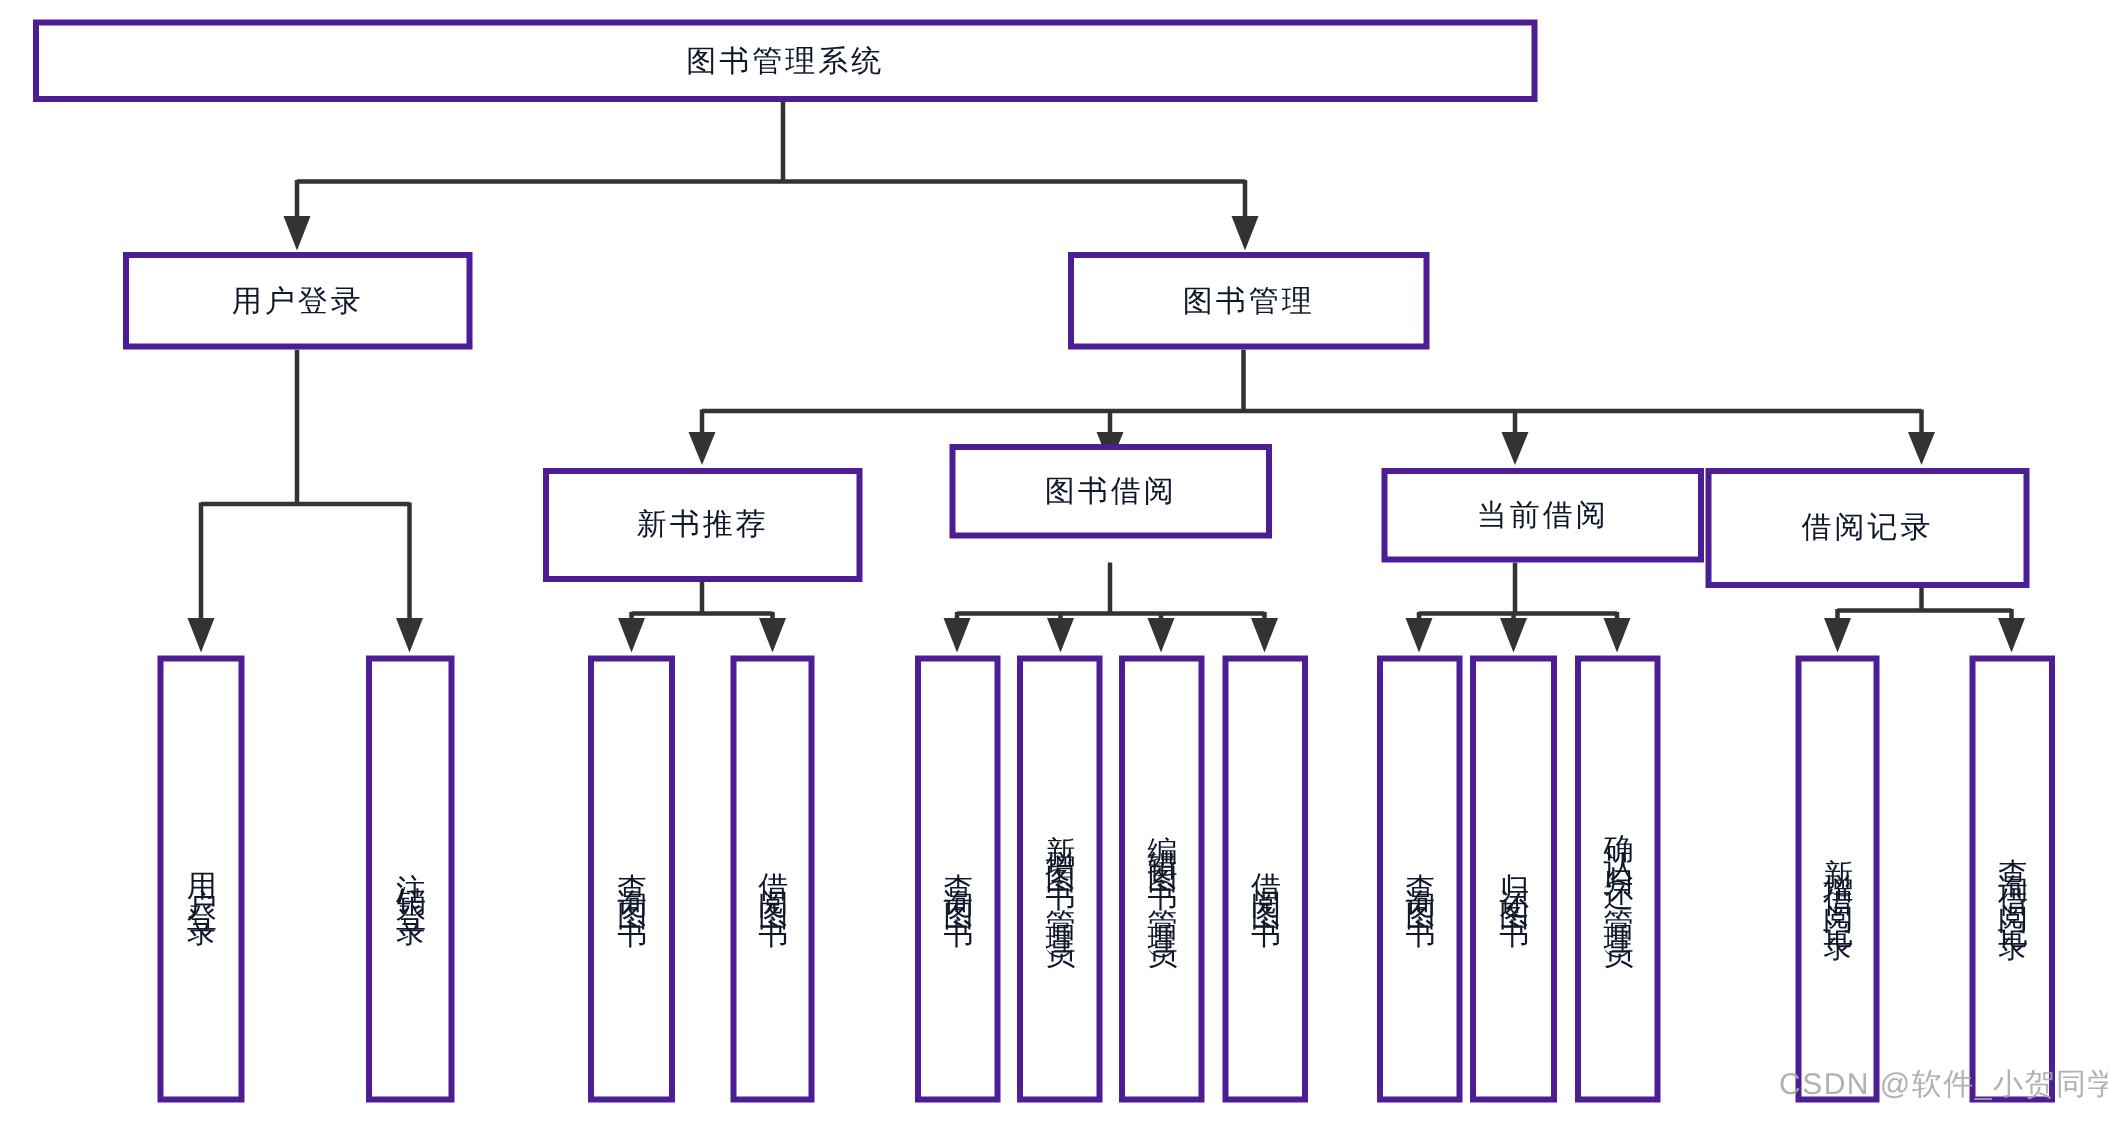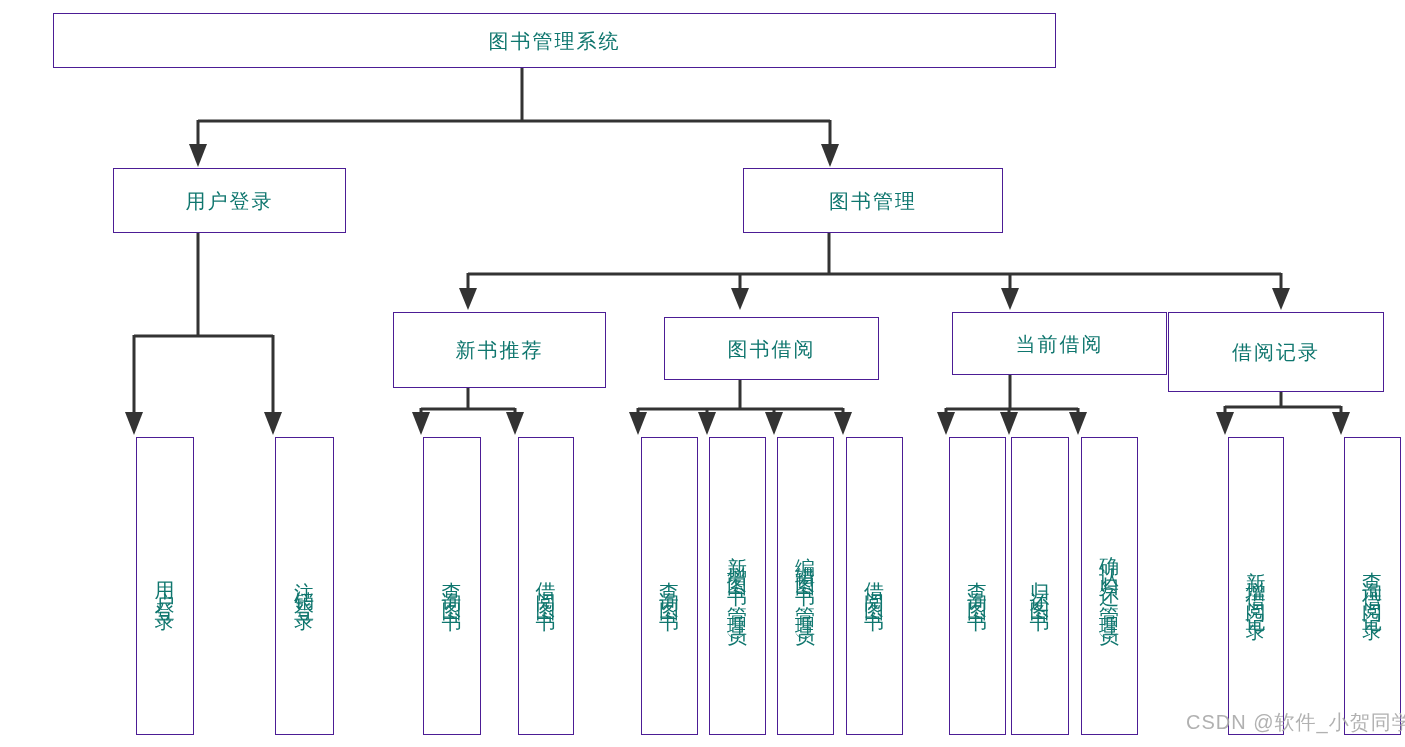--- a/index.html
+++ b/index.html
@@ -16,29 +16,28 @@
   }
   #wires {
     position: absolute; left: 0; top: 0;
     width: 1405px; height: 747px;
     pointer-events: none;
   }
   .node {
     position: absolute;
     box-sizing: border-box;
     background: #ffffff;
-    border: 1px solid #4c1d95;
-    color: #0f766e;
+    border: 4px solid #4c1d95;
+    color: #0f172a;
     display: flex;
     align-items: center;
     justify-content: center;
     font-size: 20px;
     line-height: 1;
     z-index: 2;
-    margin-left: 31px;
   }
   .h { letter-spacing: 2px; }
   .v {
     writing-mode: vertical-lr;
     text-orientation: mixed;
     letter-spacing: 10px;
     font-size: 20px;
   }
   #watermark {
     position: absolute;
@@ -94,24 +93,24 @@
     <g stroke="#333333" stroke-width="3" fill="none">
       <path d="M1281,375 V406 M1225,407 H1341 M1225,406 V412 M1341,406 V412"></path>
       <polygon points="1216,412 1234,412 1225,435" fill="#333333" stroke="none"></polygon>
       <polygon points="1332,412 1350,412 1341,435" fill="#333333" stroke="none"></polygon>
     </g>
   </svg>
 
   <div class="node h" style="left:22px; top:13px; width:1003px; height:55px">图书管理系统</div>
 
   <div class="node h" style="left:82px; top:168px; width:233px; height:65px">用户登录</div>
-  <div class="node h" style="left:712px; top:168px; width:260px; height:65px">图书管理</div>
+  <div class="node h" style="left:712px; top:168px; width:241px; height:65px">图书管理</div>
 
   <div class="node h" style="left:362px; top:312px; width:213px; height:76px">新书推荐</div>
-  <div class="node h" style="left:633px; top:317px; width:215px; height:63px">图书借阅</div>
+  <div class="node h" style="left:633px; top:296px; width:215px; height:63px">图书借阅</div>
   <div class="node h" style="left:921px; top:312px; width:215px; height:63px">当前借阅</div>
   <div class="node h" style="left:1137px; top:312px; width:216px; height:80px">借阅记录</div>
 
   <div class="node v" style="left:105px; top:437px; width:58px; height:298px">用户登录</div>
   <div class="node v" style="left:244px; top:437px; width:59px; height:298px">注销登录</div>
 
   <div class="node v" style="left:392px; top:437px; width:58px; height:298px">查询图书</div>
   <div class="node v" style="left:487px; top:437px; width:56px; height:298px">借阅图书</div>
 
   <div class="node v" style="left:610px; top:437px; width:57px; height:298px">查询图书</div>

